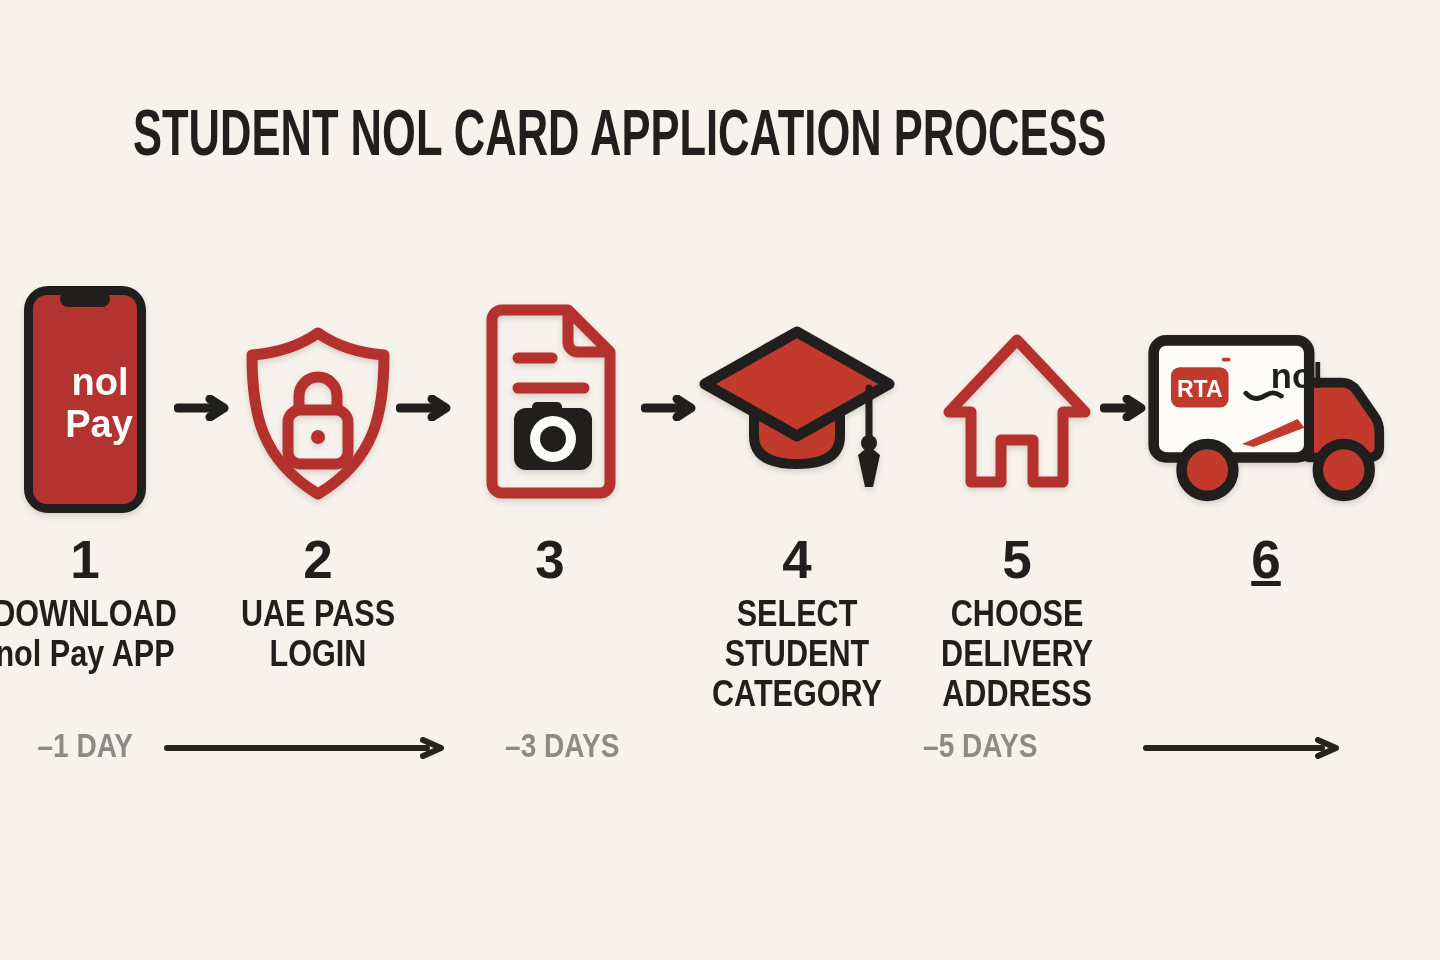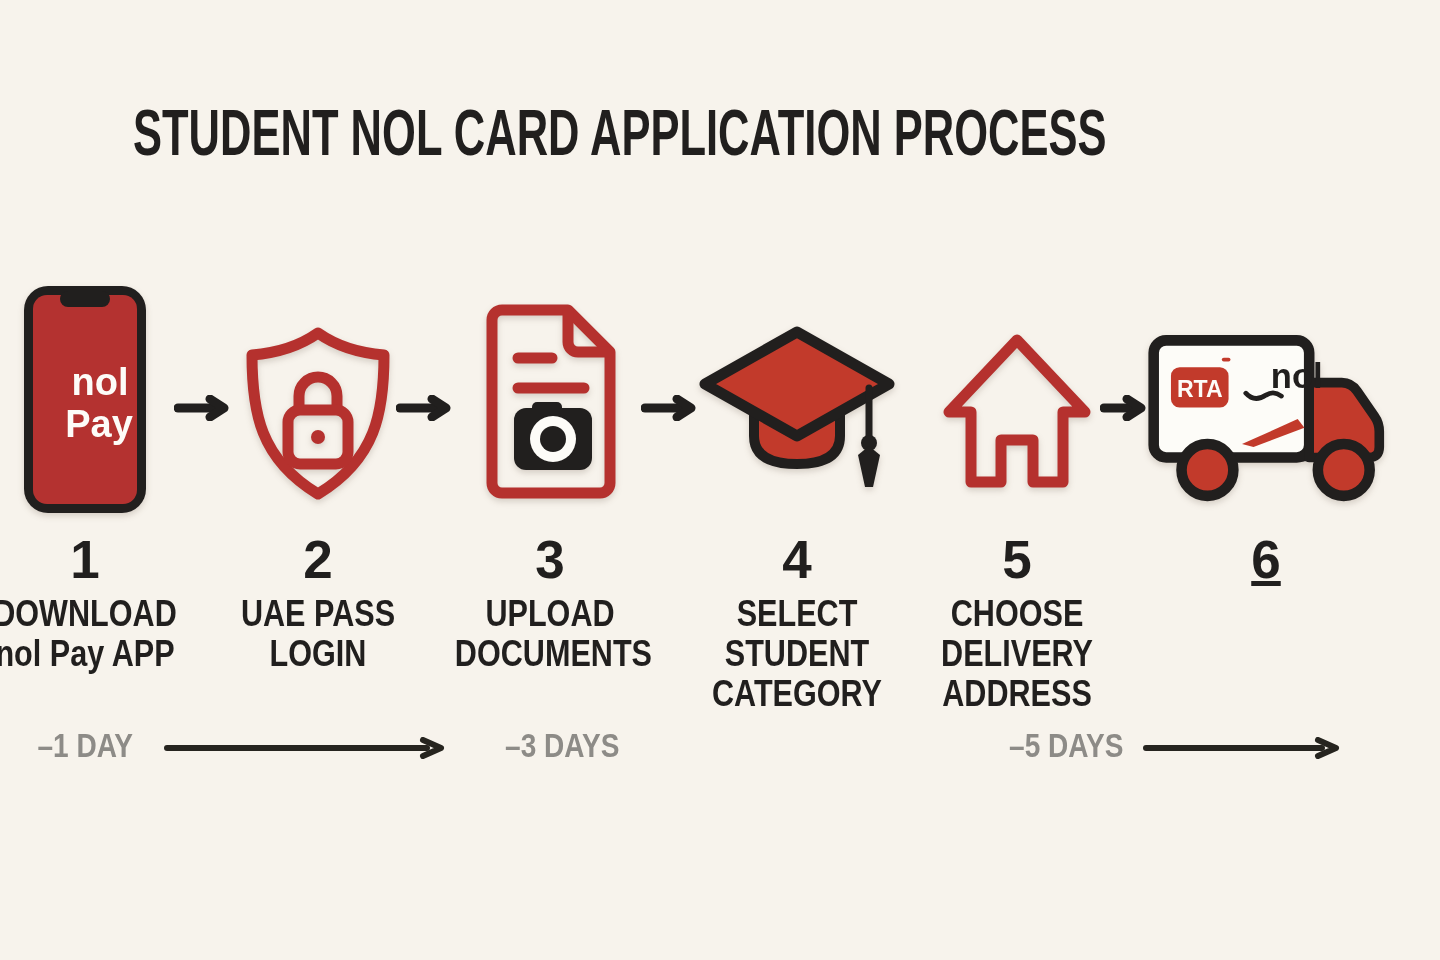--- a/index.html
+++ b/index.html
@@ -87,25 +87,20 @@
       <path d="M88 6 V38 a10 10 0 0 0 10 10 H130" fill="none" stroke="#b5312e" stroke-width="11"></path>
       <line x1="38" y1="54" x2="72" y2="54" stroke="#b5312e" stroke-width="11" stroke-linecap="round"></line>
       <line x1="38" y1="84" x2="104" y2="84" stroke="#b5312e" stroke-width="11" stroke-linecap="round"></line>
       <rect x="52" y="98" width="30" height="16" rx="5" fill="#211f1e"></rect>
       <rect x="34" y="104" width="78" height="62" rx="12" fill="#211f1e"></rect>
       <circle cx="73" cy="135" r="23" fill="#fdfcf8"></circle>
       <circle cx="73" cy="135" r="13" fill="#211f1e"></circle>
     </svg>
   </div>
   <div class="num">3</div>
-  <div class="lines">
-    <div class="line">UPLOAD</div>
-    <div class="line">DOCUMENTS</div>
-    <div class="line"></div>
-  </div>
 </div>
 
 <div class="step" style="left:683px;width:228px;">
   <div class="icon-box">
     <svg class="off-cap" width="200" height="170" viewBox="0 0 200 170">
       <path d="M57 74 V112 Q57 140 100 140 Q143 140 143 112 V74 Z" fill="#c23a2b" stroke="#211f1e" stroke-width="10" stroke-linejoin="round"></path>
       <path d="M100 8 L192 60 L100 112 L8 60 Z" fill="#c23a2b" stroke="#211f1e" stroke-width="11" stroke-linejoin="round"></path>
       <path d="M172 64 V114" stroke="#211f1e" stroke-width="7" stroke-linecap="round"></path>
       <circle cx="172" cy="119" r="8" fill="#211f1e"></circle>
       <path d="M172 122 L183 131 L176 163 H168 L161 131 Z" fill="#211f1e"></path>
@@ -182,21 +177,21 @@
 </div>
 <div class="tl-arrow" style="left:163px;">
   <svg width="290" height="22" viewBox="0 0 290 22">
     <path d="M4 11 H264" stroke="#26241f" stroke-width="6" stroke-linecap="round" fill="none"></path>
     <path d="M260 3 L278 11 L260 19" stroke="#26241f" stroke-width="6" stroke-linecap="round" stroke-linejoin="round" fill="none"></path>
   </svg>
 </div>
 <div class="tl-label" style="left:450px;width:224px;">
   <span class="inner">–3 DAYS</span>
 </div>
-<div class="tl-label" style="left:954px;width:224px;">
+<div class="tl-label" style="left:868px;width:224px;">
   <span class="inner">–5 DAYS</span>
 </div>
 <div class="tl-arrow" style="left:1142px;">
   <svg width="205" height="22" viewBox="0 0 205 22">
     <path d="M4 11 H180" stroke="#26241f" stroke-width="6" stroke-linecap="round" fill="none"></path>
     <path d="M176 3 L194 11 L176 19" stroke="#26241f" stroke-width="6" stroke-linecap="round" stroke-linejoin="round" fill="none"></path>
   </svg>
 </div>
 
 </body></html>

